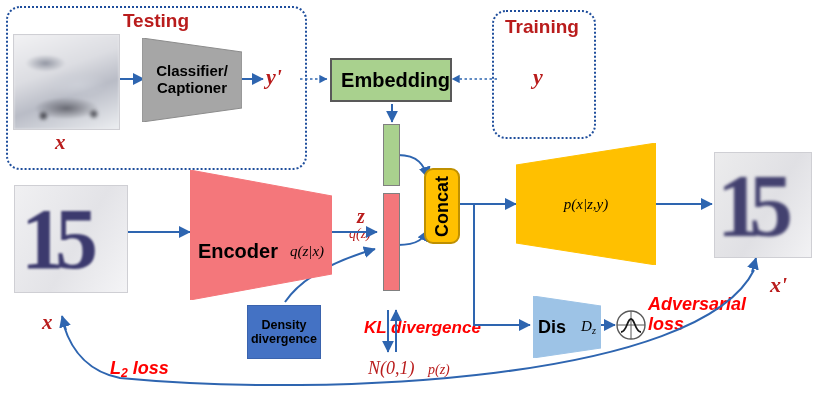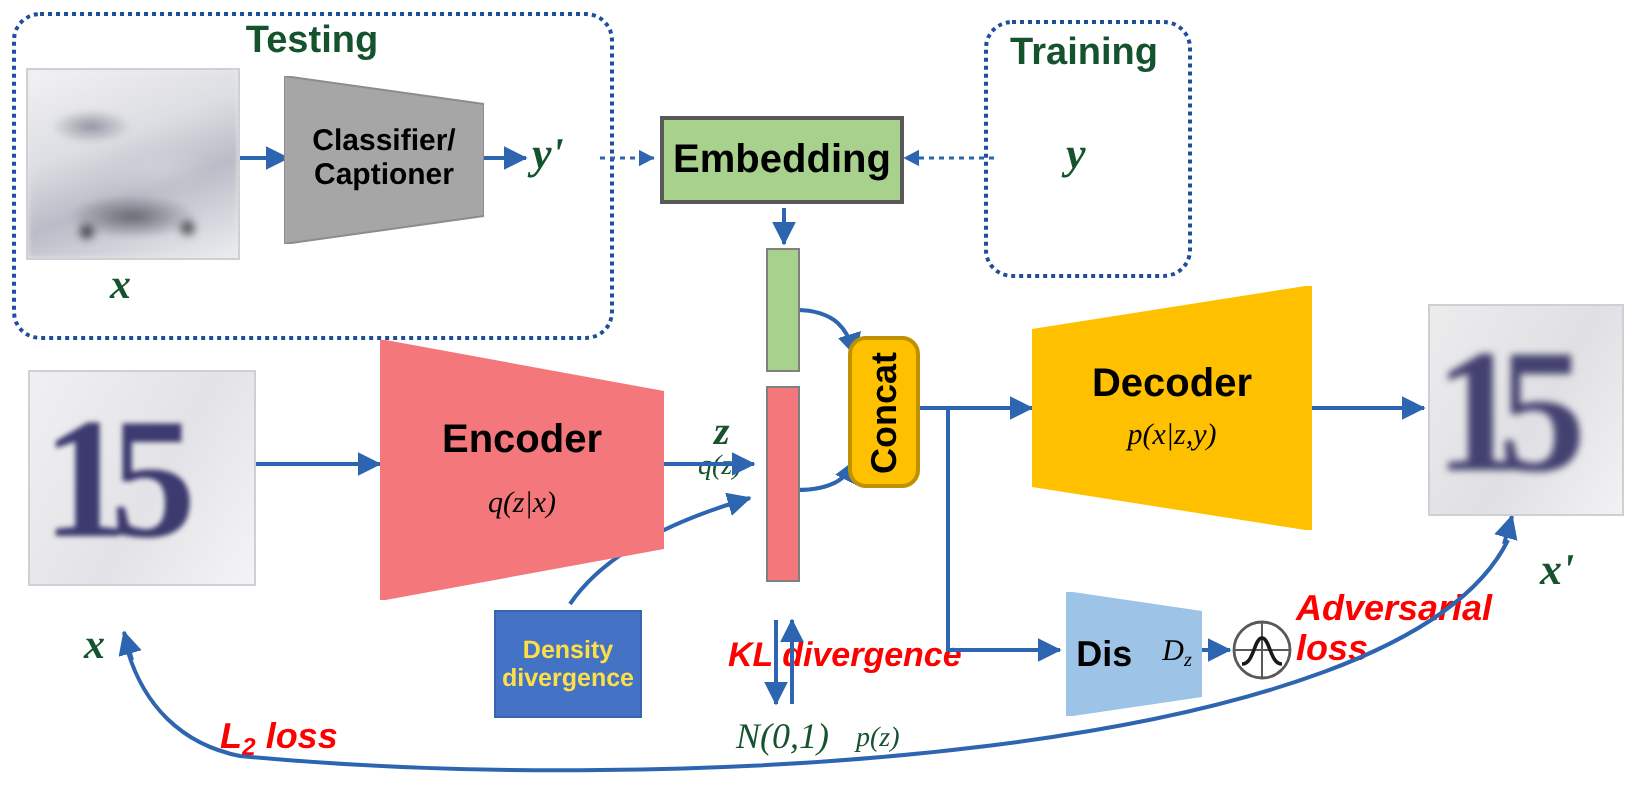--- a/index.html
+++ b/index.html
@@ -19,44 +19,44 @@
   .group-title{
     font-weight:bold;color:#000;text-align:center;white-space:nowrap;
   }
 
   
   .bitmap{background:#e9e9ec;border:1px solid #cfcfd4;}
   .bmp-inner{position:absolute;left:0;top:0;right:0;bottom:0;}
 
   
   .box{
-    display:flex;align-items:center;justify-content:center;
+    display:flex;align-items:center;justify-content:flex-end;
     text-align:center;box-sizing:border-box;
   }
   .embedding-box{
     background:#a9d18e;border:2px solid #595959;
     font-weight:bold;font-size:20px;color:#000;
   }
   .density-box{
-    background:#4472c4;color:#fde047;font-weight:bold;font-size:12.5px;
+    background:#4472c4;color:#000000;font-weight:bold;font-size:12.5px;
     line-height:1.15;border:1px solid #3a63ad;
   }
   .concat-box{
     background:#ffc000;border:2px solid #bf9000;border-radius:9px;
   }
   .concat-label{
     font-weight:bold;font-size:18px;color:#000;white-space:nowrap;
     transform:rotate(-90deg);transform-origin:center center;
   }
   .vbar{border:1px solid #808080;box-sizing:border-box;}
   .vbar.green{background:#a9d18e;}
   .vbar.pink{background:#f4777b;}
 
   
-  .lbl{white-space:nowrap;color:#14532d;}
+  .lbl{white-space:nowrap;color:#b91c1c;}
   .math-it{font-family:"Liberation Serif",serif;font-style:italic;}
   .var-bold{font-family:"Liberation Serif",serif;font-style:italic;font-weight:bold;}
   .red-it{color:#ff0000;font-style:italic;font-weight:bold;font-size:18px;white-space:nowrap;}
   .sub{font-size:0.68em;vertical-align:-0.28em;}
   .blk-title{font-weight:bold;color:#000;}
 </style>
 </head>
 <body>
 
 <div id="diagram">
@@ -166,34 +166,33 @@
   <div class="abs node concat-box" style="left:424px;top:168px;width:32px;height:72px;">
     <div style="position:absolute;left:0;top:0;width:32px;height:72px;display:flex;align-items:center;justify-content:center;">
       <span class="concat-label">Concat</span>
     </div>
   </div>
 
   <div class="abs node" style="left:190px;top:170px;width:142px;height:130px;">
     <svg width="142" height="130" style="position:absolute;left:0;top:0;">
       <polygon points="0,0 142,26 142,104 0,130" fill="#f4777b" stroke="#f4777b" stroke-width="1"></polygon>
     </svg>
-    <div style="position:absolute;left:0;top:0;width:142px;height:130px;display:flex;flex-direction:column;
+    <div style="position:absolute;left:0;top:16px;width:142px;height:130px;display:flex;flex-direction:row;
                 align-items:center;justify-content:center;gap:12px;">
       <div class="blk-title" style="font-size:20px;">Encoder</div>
       <div class="math-it" style="font-size:15px;">q(z|x)</div>
     </div>
   </div>
 
   <div class="abs node" style="left:516px;top:143px;width:140px;height:122px;">
     <svg width="140" height="122" style="position:absolute;left:0;top:0;">
       <polygon points="0,22 140,0 140,122 0,100" fill="#ffc000" stroke="#ffc000" stroke-width="1"></polygon>
     </svg>
     <div style="position:absolute;left:0;top:0;width:140px;height:122px;display:flex;flex-direction:column;
                 align-items:center;justify-content:center;gap:6px;">
-      <div class="blk-title" style="font-size:20px;">Decoder</div>
       <div class="math-it" style="font-size:15px;">p(x|z,y)</div>
     </div>
   </div>
 
   <div class="abs node density-box" style="left:247px;top:305px;width:72px;height:52px;
        display:flex;flex-direction:column;align-items:center;justify-content:center;">
     <span>Density</span>
     <span>divergence</span>
   </div>
 

